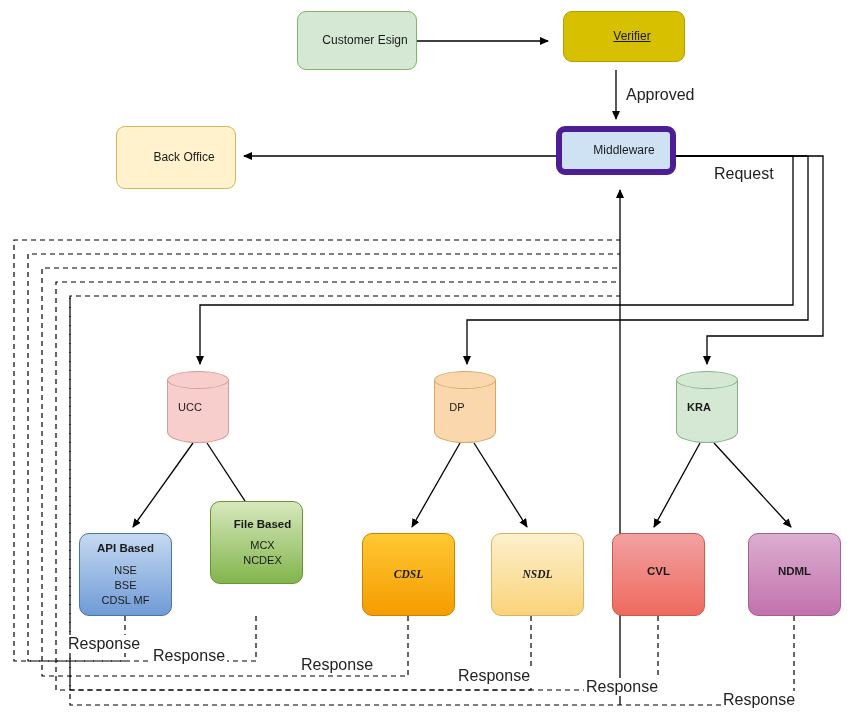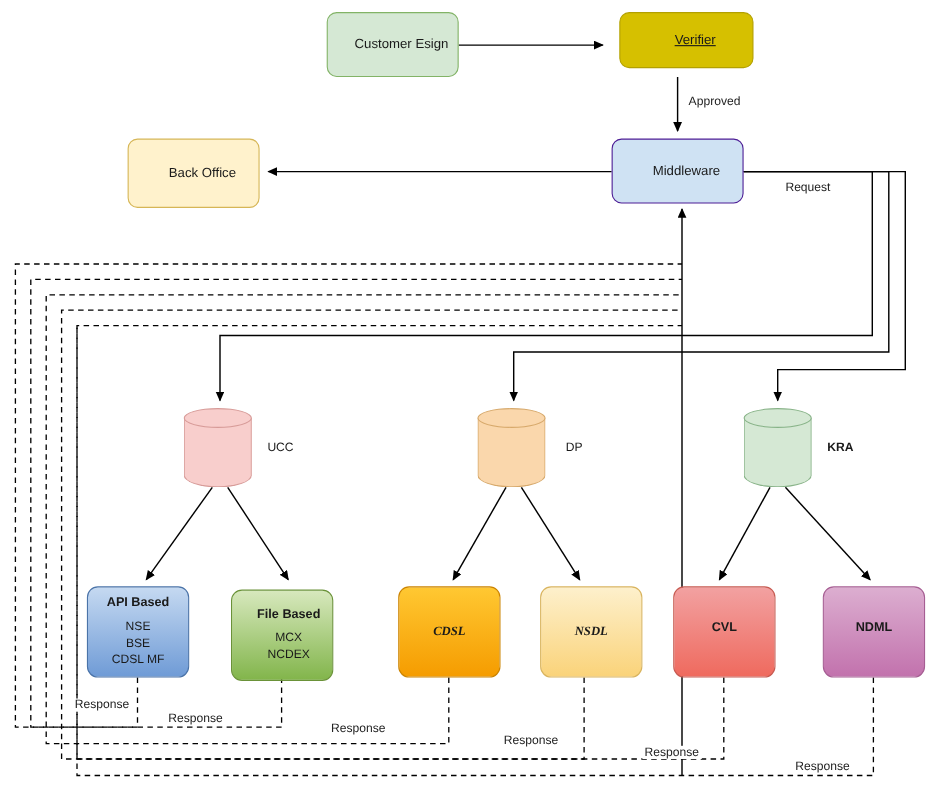--- a/index.html
+++ b/index.html
@@ -22,37 +22,37 @@
     text-align:center;
     font-size:12px;
     color:#1a1a1a;
     border-radius:9px;
     line-height:1.25;
     padding-left:16px;
   }
   .n-esign{left:297px;top:11px;width:120px;height:59px;background:#d5e8d4;border:1px solid #82b366;}
   .n-verifier{left:563px;top:11px;width:122px;height:51px;background:#d6c000;border:1px solid #b3a000;text-decoration:underline;}
   .n-backoffice{left:116px;top:126px;width:120px;height:63px;background:#fff2cc;border:1px solid #d6b656;}
-  .n-middleware{left:556px;top:126px;width:120px;height:59px;background:#cfe2f3;border:1px solid #4c1d95;}
+  .n-middleware{left:556px;top:126px;width:120px;height:49px;background:#cfe2f3;border:6px solid #4c1d95;}
 
   
   .cyl{position:absolute;width:62px;height:72px;}
   .cyl .body{
     position:absolute;left:0;top:9px;width:62px;height:63px;
     box-sizing:border-box;
     border-radius:0 0 31px 31px / 0 0 11px 11px;
   }
   .cyl .top{
     position:absolute;left:0;top:0;width:62px;height:18px;
     box-sizing:border-box;border-radius:50%;
   }
   .cyl .lbl{
-    position:absolute;left:17px;top:0;width:46px;height:72px;
+    position:absolute;left:0;top:0;width:46px;height:72px;
     display:flex;align-items:center;justify-content:center;
-    font-size:11px;color:#1a1a1a;padding-left:48px;
+    font-size:11px;color:#1a1a1a;
   }
   .c-ucc{left:167px;top:371px;}
   .c-ucc .body{background:#f8cecc;border:1px solid #d79b98;border-top:none;}
   .c-ucc .top{background:#f8cecc;border:1px solid #d79b98;}
   .c-dp{left:434px;top:371px;}
   .c-dp .body{background:#fad7ac;border:1px solid #d7a96b;border-top:none;}
   .c-dp .top{background:#fad7ac;border:1px solid #d7a96b;}
   .c-kra{left:676px;top:371px;font-weight:bold;}
   .c-kra .body{background:#d5e8d4;border:1px solid #88b388;border-top:none;}
   .c-kra .top{background:#d5e8d4;border:1px solid #88b388;}
@@ -61,32 +61,32 @@
   .leaf{
     position:absolute;box-sizing:border-box;
     width:93px;height:83px;border-radius:10px;
     display:flex;flex-direction:column;
     align-items:center;justify-content:center;
     font-size:11px;color:#1a1a1a;line-height:1.35;
   }
   .leaf .title{font-weight:bold;font-size:11.5px;margin-bottom:6px;}
   .leaf .sub{font-size:11px;}
   .l-api{left:79px;top:533px;background:linear-gradient(to bottom,#c5d9f1,#6f9bd6);border:1px solid #4a73a8;}
-  .l-file{left:210px;top:536px;background:linear-gradient(to bottom,#d7e8bd,#82b54b);border:1px solid #6a9238;padding-left:12px;}
+  .l-file{left:210px;top:501px;background:linear-gradient(to bottom,#d7e8bd,#82b54b);border:1px solid #6a9238;padding-left:12px;}
   .l-cdsl{left:362px;top:533px;background:linear-gradient(to bottom,#ffc832,#f59c00);border:1px solid #cc8400;
           font-family:"Liberation Serif",serif;}
   .l-nsdl{left:491px;top:533px;background:linear-gradient(to bottom,#fdf0cc,#fad37a);border:1px solid #d9b45e;
           font-family:"Liberation Serif",serif;}
   .l-cvl{left:612px;top:533px;background:linear-gradient(to bottom,#f2a1a1,#ef6a5e);border:1px solid #c75b52;}
   .l-ndml{left:748px;top:533px;background:linear-gradient(to bottom,#dcaed0,#c272ad);border:1px solid #a65e93;}
   .l-cdsl .title,.l-nsdl .title{font-weight:bold;margin-bottom:0;font-style:italic;}
   .l-cvl .title,.l-ndml .title,.l-api .title,.l-file .title{}
 
   .edge-label{
-    position:absolute;font-size:11px;color:#222;
+    position:absolute;font-size:16px;color:#222;
     white-space:nowrap;background:transparent;text-align:center;
   }
 </style>
 </head>
 <body>
 
 <div id="stage">
 
   <svg id="svg-layer" viewBox="0 0 847 721" xmlns="http://www.w3.org/2000/svg">
     <defs>

